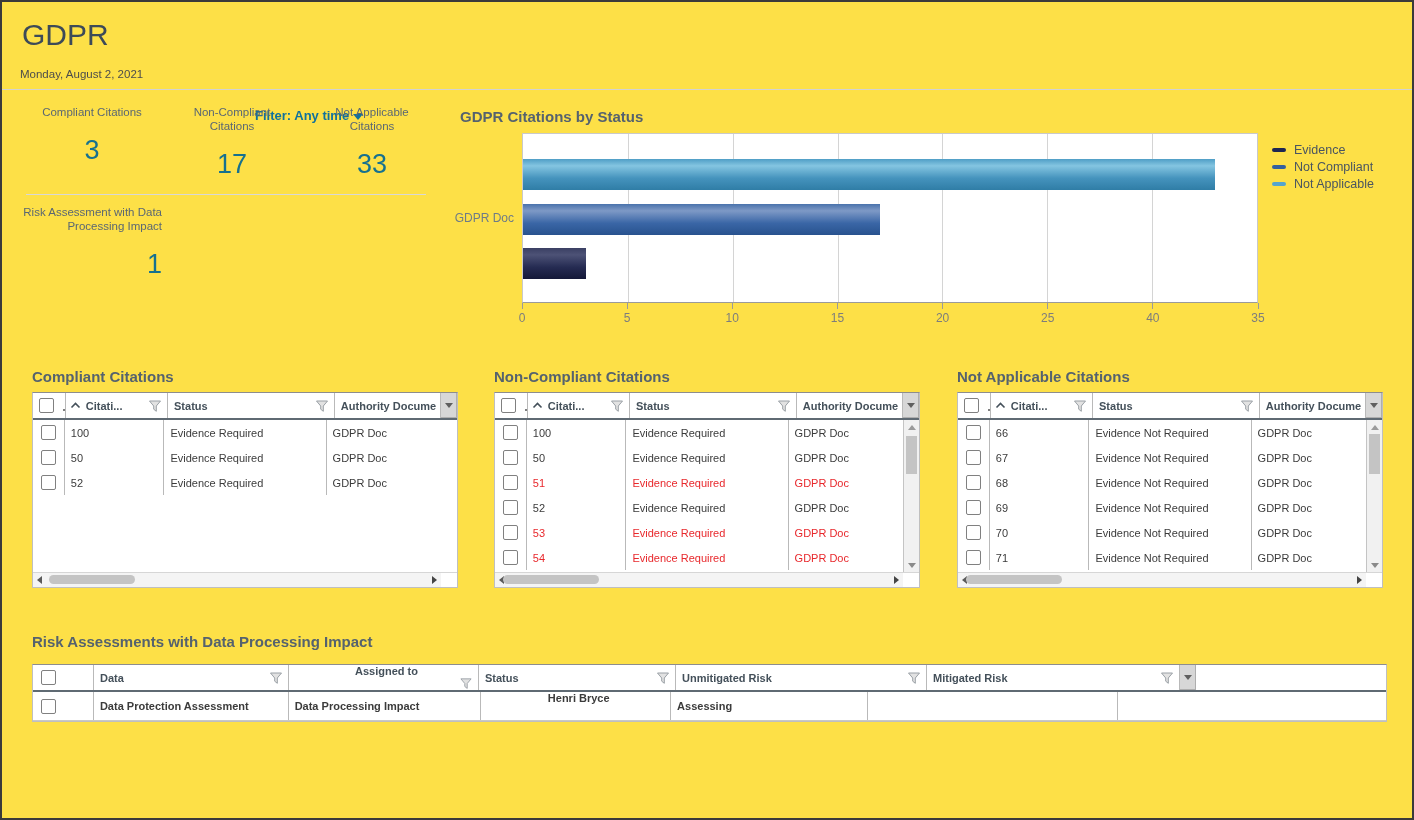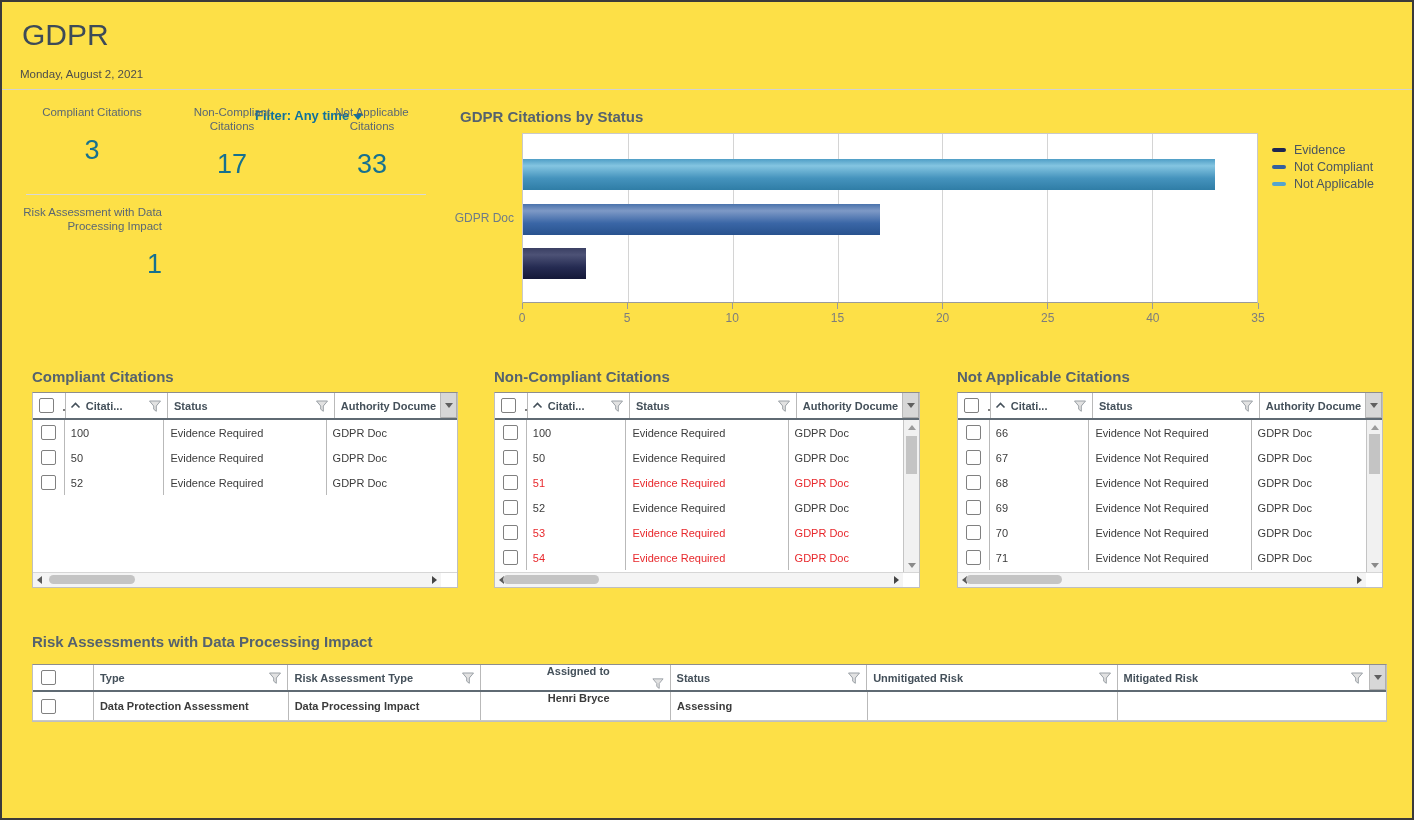--- a/index.html
+++ b/index.html
@@ -441,27 +441,21 @@
   </section>
 
   <section class="tbl-section" style="left:30px; top:631px; width:1355px;">
     <div class="tbl-title" style="height:31px;">Risk Assessments with Data Processing Impact</div>
     <div class="tbl">
       <div class="thead">
         <div class="cell r0">
             <span class="checkbox" style="margin:0;"></span>
           </div>
         <div class="cell r1 bl pad">
-          <span>Type</span>
-          <svg class="funnel" width="14" height="14" viewBox="0 0 14 14">
-              <path d="M1.5 2 H12.5 L8.3 7 V12.3 L5.7 10.2 V7 Z" fill="#e2e2e2" stroke="#9aa0a6" stroke-width="1"></path>
-            </svg>
-        </div>
-        <div class="cell r2 bl pad">
-          <span>Risk Assessment Type</span>
+          <span>Data</span>
           <svg class="funnel" width="14" height="14" viewBox="0 0 14 14">
               <path d="M1.5 2 H12.5 L8.3 7 V12.3 L5.7 10.2 V7 Z" fill="#e2e2e2" stroke="#9aa0a6" stroke-width="1"></path>
             </svg>
         </div>
         <div class="cell r3 bl pad">
           <span>Assigned to</span>
           <svg class="funnel" width="14" height="14" viewBox="0 0 14 14">
               <path d="M1.5 2 H12.5 L8.3 7 V12.3 L5.7 10.2 V7 Z" fill="#e2e2e2" stroke="#9aa0a6" stroke-width="1"></path>
             </svg>
         </div>

